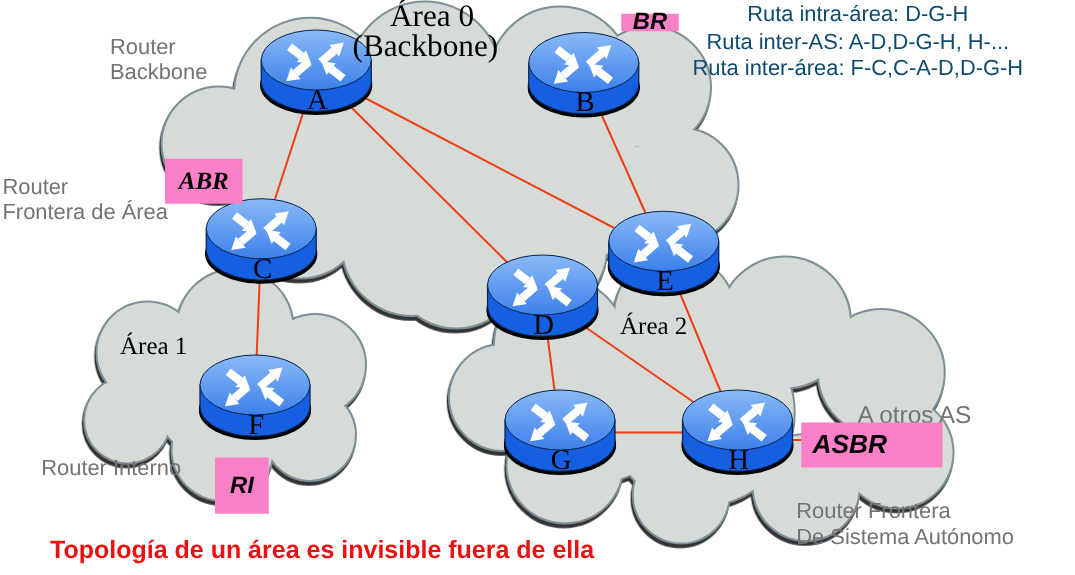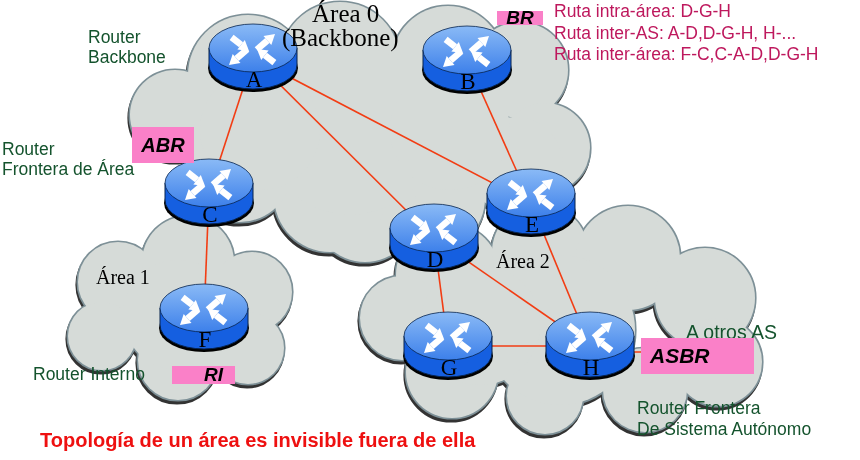--- a/index.html
+++ b/index.html
@@ -18,39 +18,39 @@
   .link { stroke:#f23d14; stroke-width:1.6; fill:none; }
 
   
   .router-letter {
     font-family:"Liberation Serif", serif; font-size:23px; fill:#000;
     text-anchor:middle;
   }
 
   
   .lbl {
-    position:absolute; color:#14532d; font-size:17.5px; line-height:20px;
+    position:absolute; color:#737373; font-size:17.5px; line-height:20px;
     white-space:nowrap;
   }
   .area-lbl {
     position:absolute; color:#000; font-family:"Liberation Serif", serif;
     font-size:25px; white-space:nowrap;
   }
   .routes {
-    position:absolute; left:554px; top:1px; color:#be185d;
-    font-size:17.5px; line-height:21.5px; white-space:nowrap;
+    position:absolute; left:554px; top:1px; color:#0c4a6e;
+    font-size:17.5px; line-height:21.5px; white-space:nowrap;text-align:center;
   }
   .badge {
     position:absolute; background:#fa80c8; color:#000;
     font-style:italic; font-weight:700; font-size:20px;
     display:flex; align-items:center; justify-content:center;
   }
   #badge-br   { left:497px; top:11px;  width:46px;  height:14px; font-size:19px; }
-  #badge-abr  { left:132px; top:127px; width:62px;  height:36px; }
-  #badge-ri   { left:172px; top:366px; width:43px;  height:18px; font-size:19px;padding-left:20px; }
+  #badge-abr  { left:132px; top:127px; width:62px;  height:36px;font-family:Liberation Serif, serif; }
+  #badge-ri   { left:172px; top:366px; width:43px;  height:45px; font-size:19px; }
   #badge-asbr { left:641px; top:338px; width:104px; height:36px;
                 justify-content:flex-start; padding-left:9px; font-size:21px; }
 
   #lbl-router-backbone { left:88px;  top:27px; }
   #lbl-abr             { left:2px;   top:139px; }
   #lbl-internal        { left:33px;  top:364px; }
   #lbl-asbr-desc       { left:637px; top:398px; line-height:21px; }
   #lbl-external        { left:686px; top:322px; font-size:19.5px; }
 
   #area0-lbl { left:312px; top:0px; }

